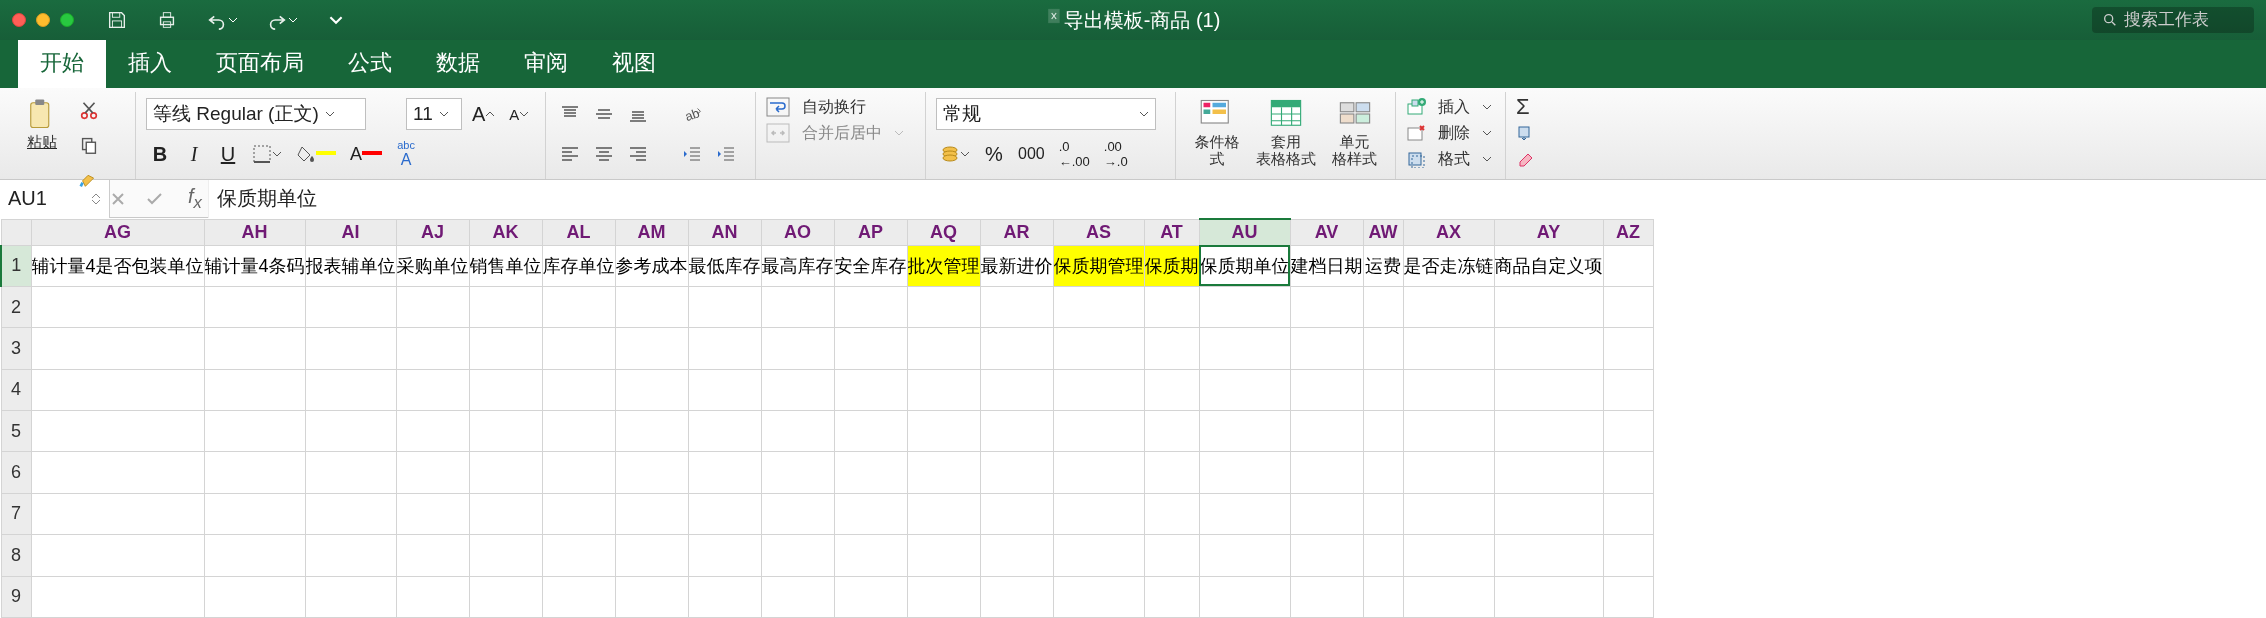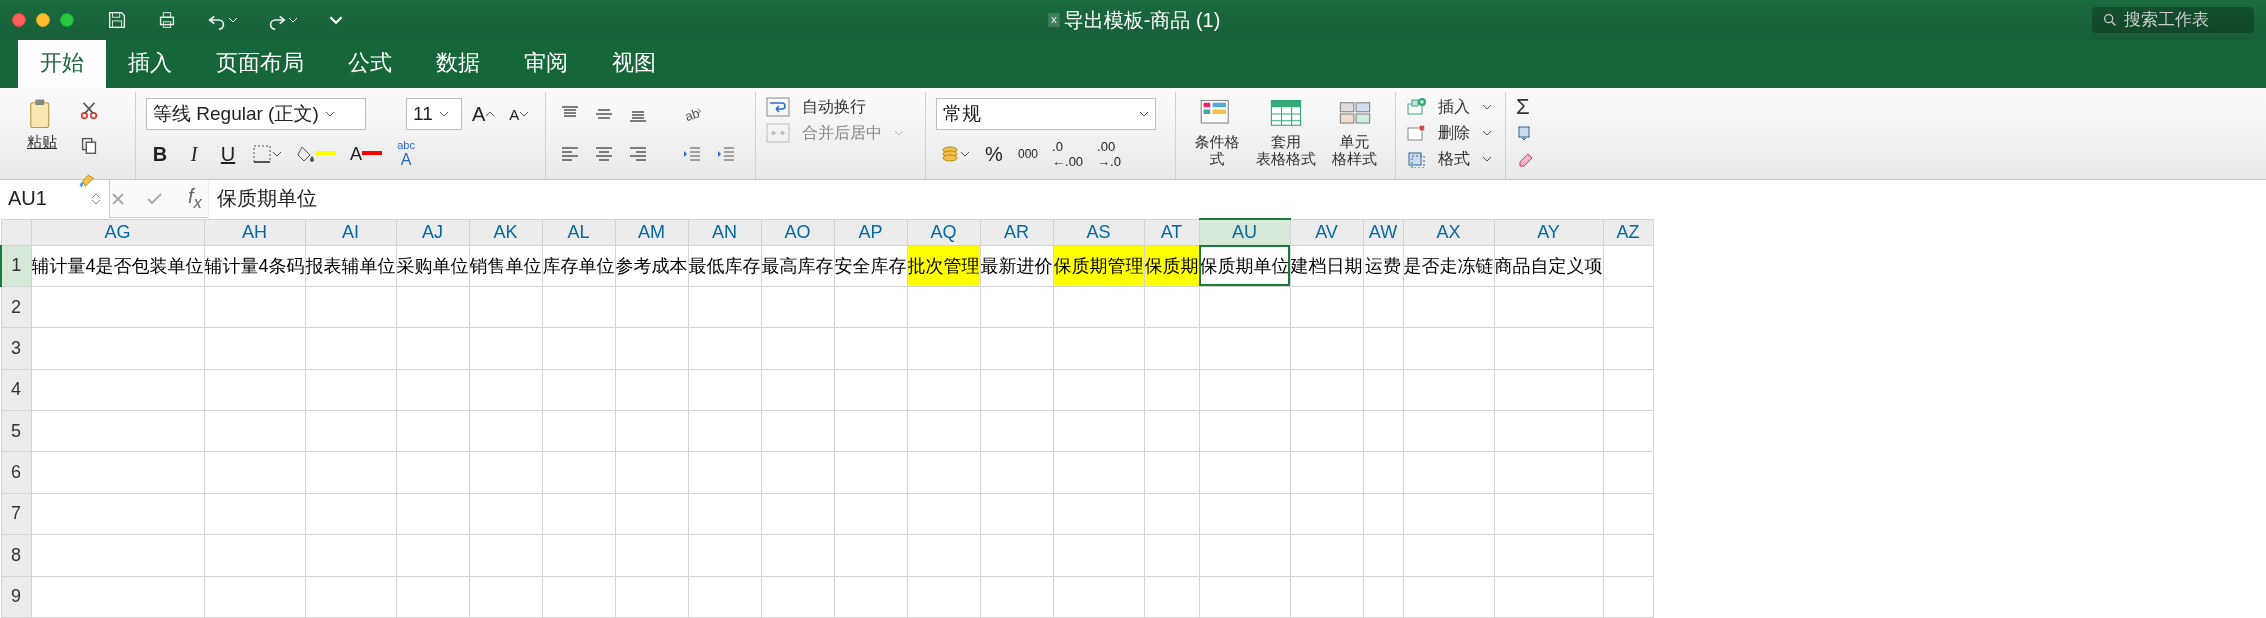--- a/index.html
+++ b/index.html
@@ -7,21 +7,21 @@
   
   
   .titlebar { height: 40px; background: linear-gradient(#1a6b3f, #175e38); display: flex; align-items: center; padding: 0 12px; color: #fff; position: relative; }
   .traffic { display: flex; gap: 10px; align-items: center; margin-right: 18px; }
   .tl { width: 14px; height: 14px; border-radius: 50%; }
   .tl.r { background: #ff5f57; border: 1px solid #e0443e; }
   .tl.y { background: #febc2e; border: 1px solid #d89d22; }
   .tl.g { background: #28c840; border: 1px solid #1aab29; }
   .qat { display: flex; gap: 20px; align-items: center; margin-left: 10px; }
   .qat .ic { width: 22px; height: 22px; opacity: .9; fill: #fff; stroke: #fff; }
-  .doctitle { position: absolute; left: 50%; transform: translateX(-50%); display: flex; align-items: center; gap: 0; font-size: 20px; }
+  .doctitle { position: absolute; left: 50%; transform: translateX(-50%); display: flex; gap: 0; font-size: 20px; }
   .docicon { width: 18px; height: 18px; fill: #fff; opacity: .85; }
   .searchwrap { margin-left: auto; display: flex; align-items: center; gap: 6px; background: rgba(0,0,0,.25); border-radius: 4px; padding: 3px 10px; color: #ccc; font-size: 17px; }
   .searchwrap input { background: transparent; border: none; outline: none; color: #fff; width: 120px; font-size: 17px; }
   .searchwrap input::placeholder { color: #ccc; }
 
   
   .tabs { height: 48px; background: #176639; display: flex; align-items: flex-end; padding-left: 18px; gap: 0; }
   .tab { padding: 10px 22px; color: #fff; font-size: 22px; cursor: pointer; }
   .tab.active { background: #fff; color: #176639; font-weight: 500; border-top-left-radius: 2px; border-top-right-radius: 2px; }
 
@@ -45,21 +45,21 @@
   .namebox { width: 110px; height: 38px; border-right: 1px solid #ccc; display: flex; align-items: center; padding: 0 8px; background: #fff; justify-content: space-between; }
   .namebox .stepper { display: flex; flex-direction: column; font-size: 8px; color: #888; }
   .faction { width: 36px; text-align: center; color: #888; }
   .fx { font-style: italic; color: #666; padding: 0 6px; }
   .fval { padding-left: 8px; flex: 1; background: #fff; height: 38px; display: flex; align-items: center; border-left: 1px solid #eee; }
 
   
   .gridwrap { display: flex; height: calc(618px - 40px - 48px - 92px - 38px); overflow: hidden; }
   table.sheet { border-collapse: collapse; table-layout: fixed; }
   table.sheet th, table.sheet td { border: 1px solid #d4d4d4; font-size: 18px; font-weight: 400; height: 28px; padding: 0; text-align: center; vertical-align: middle; white-space: nowrap; overflow: hidden; background: #fff;}
-  table.sheet thead th { background: #ececec; color: #0369a1; height: 26px; font-weight: 400;}
+  table.sheet thead th { background: #ececec; color: #701a75; height: 26px; font-weight: 700;}
   table.sheet .rowhdr { background: #ececec; width: 30px; min-width:30px; text-align: center; color: #333; }
   table.sheet thead th.sel { background: #d6e8d8; border-top: 2px solid #1a7a3b;}
   table.sheet .rowhdr.sel { background: #d6e8d8; border-left: 2px solid #1a7a3b;}
   td.hi { background: #ffff00 !important; margin-top: 47px; }
   td.selcell { outline: 2px solid #1a7a3b; outline-offset: -2px; }
   td.txt { color: #000; }
   .corner { width: 30px; min-width:30px; background: #ececec; border: 1px solid #d4d4d4;}
   
   svg { display: block; }
   .muted { color: #888; }
@@ -348,21 +348,21 @@
           <span class="arr">
             <svg viewBox="0 0 10 10">
               <path d="M1 3l4 4 4-4" fill="none" stroke="#555"></path>
             </svg>
           </span>
         </span>
       <span class="rbtn">
           <span style="font-size:20px;">%</span>
         </span>
       <span class="rbtn">
-          <span style="font-size:12px;">000</span>
+          <span style="font-size:16px;">000</span>
         </span>
       <span class="rbtn">
           <span style="font-size:13px;">.0<br>←.00</span>
         </span>
       <span class="rbtn">
           <span style="font-size:13px;">.00<br>→.0</span>
         </span>
     </div>
   </div>
 

